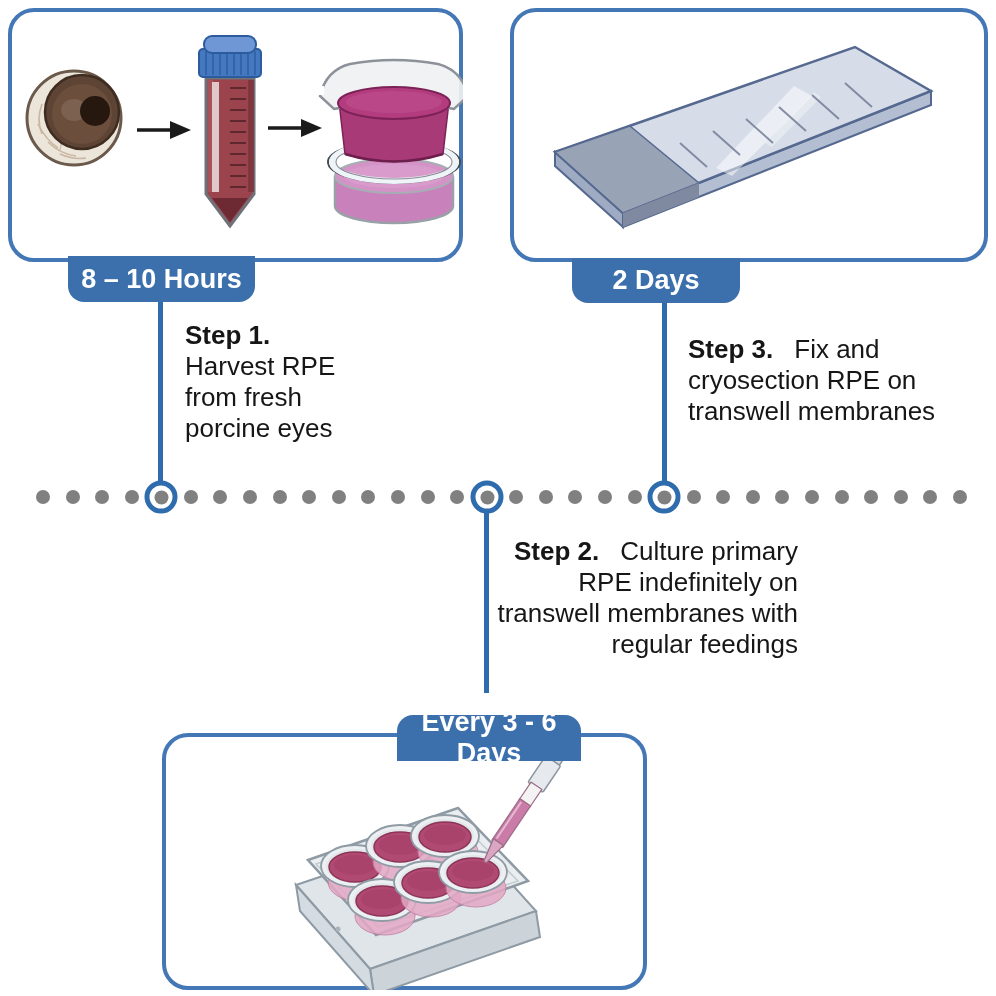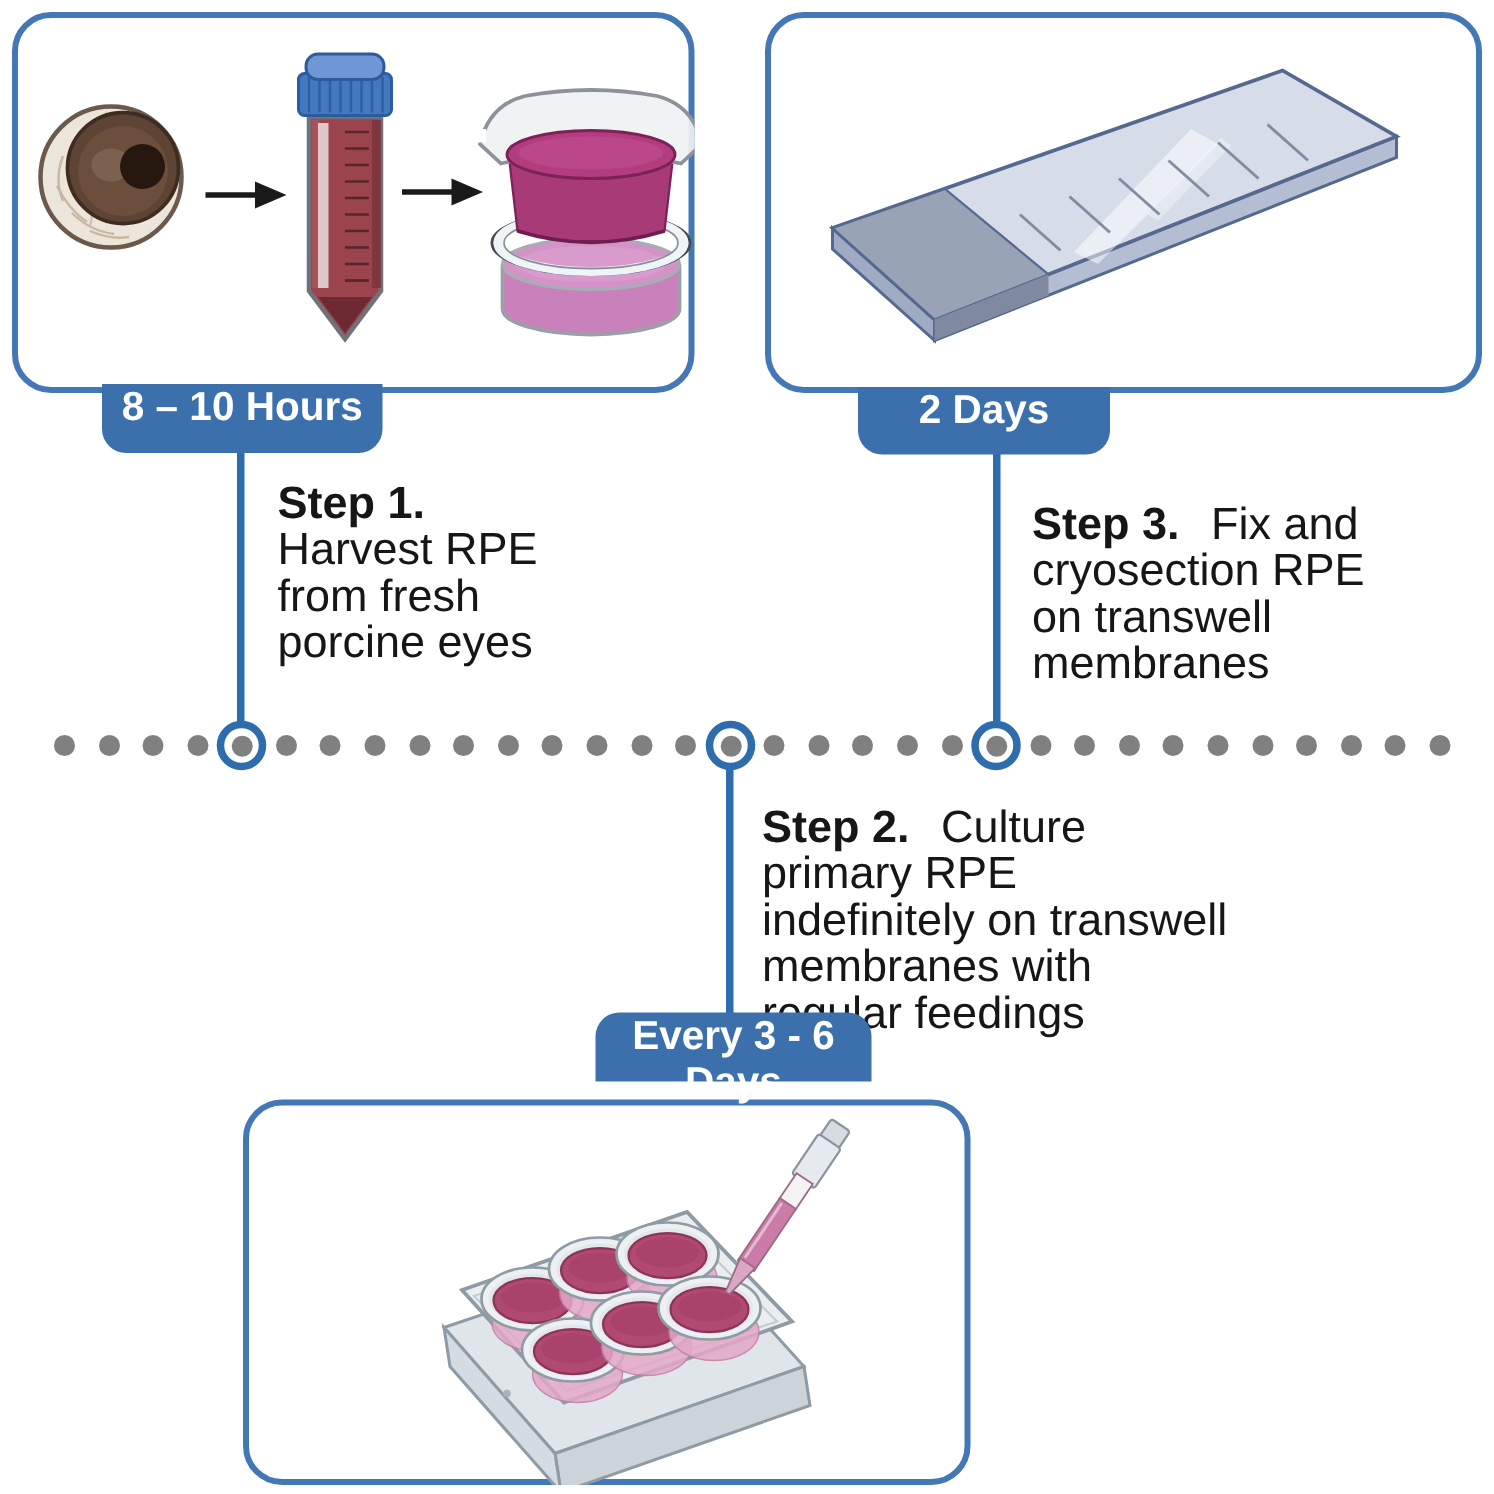--- a/index.html
+++ b/index.html
@@ -13,27 +13,27 @@
     border-radius:26px;box-sizing:border-box;
   }
   #panel-harvest{left:8px;top:8px;width:455px;height:254px;}
   #panel-slide{left:510px;top:8px;width:478px;height:254px;}
   #panel-culture{left:162px;top:733px;width:485px;height:257px;}
   .panel svg{position:absolute;left:-4px;top:-4px;}
   
   .badge{
     position:absolute;background:var(--badge-bg,#3c70ad);color:var(--badge-text,#fff);
     font-weight:bold;font-size:27px;text-align:center;z-index:5;
-    display:flex;align-items:flex-start;justify-content:center;
+    display:flex;align-items:center;justify-content:center;
   }
   .badge-bottom{border-radius:0 0 16px 16px;}
   .badge-top{border-radius:16px 16px 0 0;}
   #badge-harvest{left:68px;top:256px;width:187px;height:46px;}
   #badge-slide{left:572px;top:258px;width:168px;height:45px;}
-  #badge-feeding{left:397px;top:675px;width:184px;height:46px;}
+  #badge-feeding{left:397px;top:715px;width:184px;height:46px;}
   
   .vline{position:absolute;width:5px;background:var(--connector,#2e6cad);z-index:2;}
   #vline-1{left:158px;top:299px;height:185px;}
   #vline-2{left:662px;top:300px;height:184px;}
   #vline-3{left:484px;top:511px;height:182px;}
   
   #timeline{
     position:absolute;left:36px;top:490px;width:931px;height:14px;
     display:flex;justify-content:space-between;align-items:center;z-index:3;
   }
@@ -41,25 +41,25 @@
   .ring{
     position:absolute;width:23px;height:23px;border-radius:50%;background:#fff;
     border:5px solid var(--timeline-ring,#2e6cad);z-index:4;
     transform:translate(-50%,-50%);display:flex;align-items:center;justify-content:center;
   }
   .ring::after{content:"";width:14px;height:14px;border-radius:50%;background:var(--timeline-dot,#808080);}
   #ring-1{left:161px;top:497px;}
   #ring-2{left:487px;top:497px;}
   #ring-3{left:664px;top:497px;}
   
-  .step{position:absolute;color:var(--step-text,#161616);font-size:30px;line-height:31px;z-index:2;}
+  .step{position:absolute;color:var(--step-text,#161616);font-size:26px;line-height:31px;z-index:2;}
   .step-label{font-weight:bold;margin-right:21px;}
   .step-label.own-line{display:block;margin-right:0;}
   #step-1{left:185px;top:320px;width:180px;}
-  #step-2{left:508px;top:536px;width:318px;}
+  #step-2{left:480px;top:536px;width:318px;text-align:right;}
   #step-3{left:688px;top:334px;width:248px;}
 </style>
 </head>
 <body>
 
 <div id="canvas">
 
   <section class="panel" id="panel-harvest">
     <svg width="455" height="254" viewBox="0 0 455 254">
 

